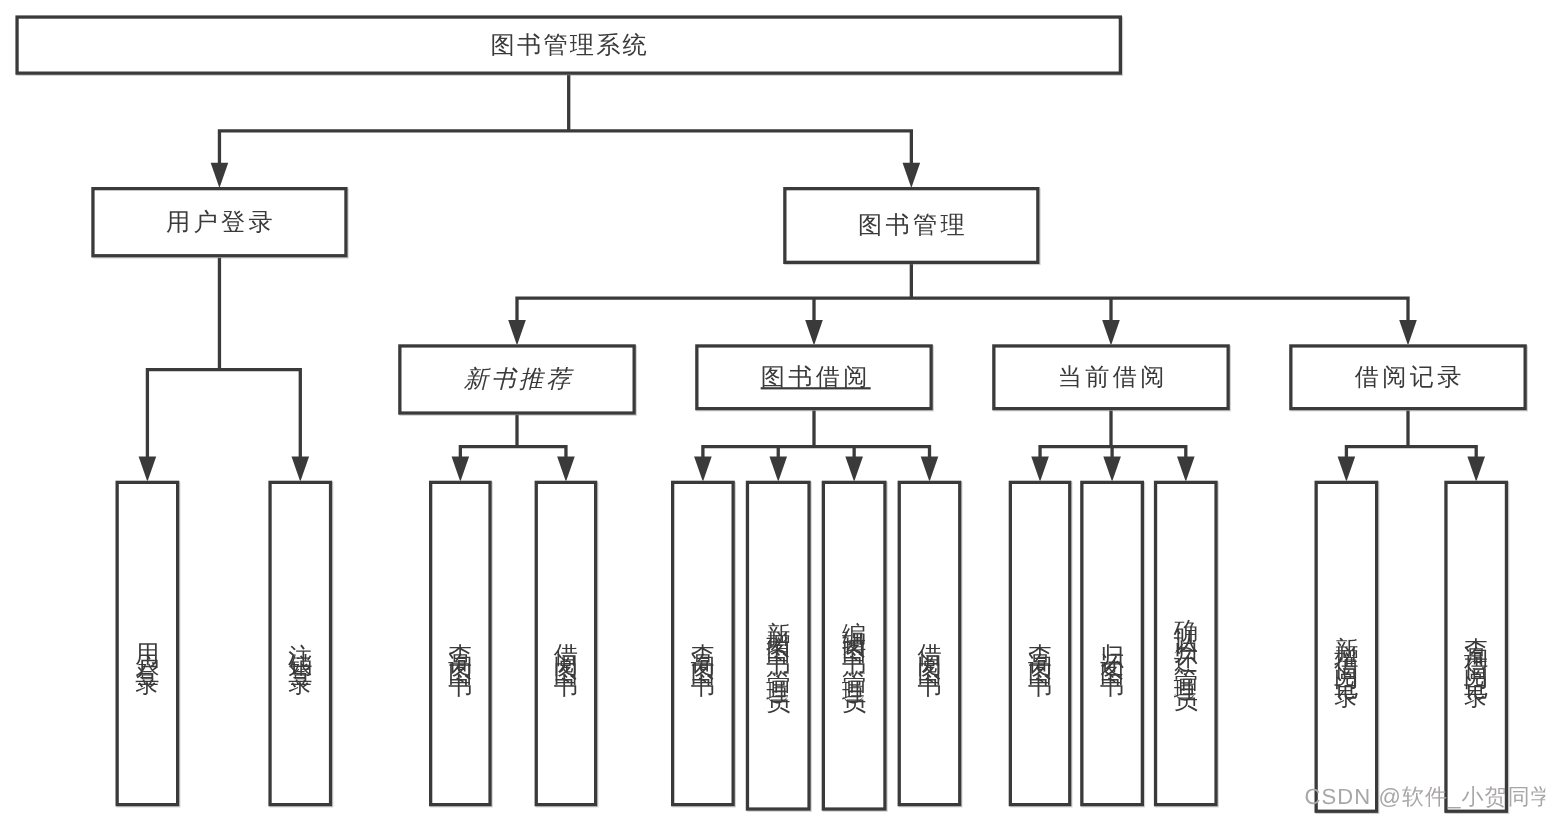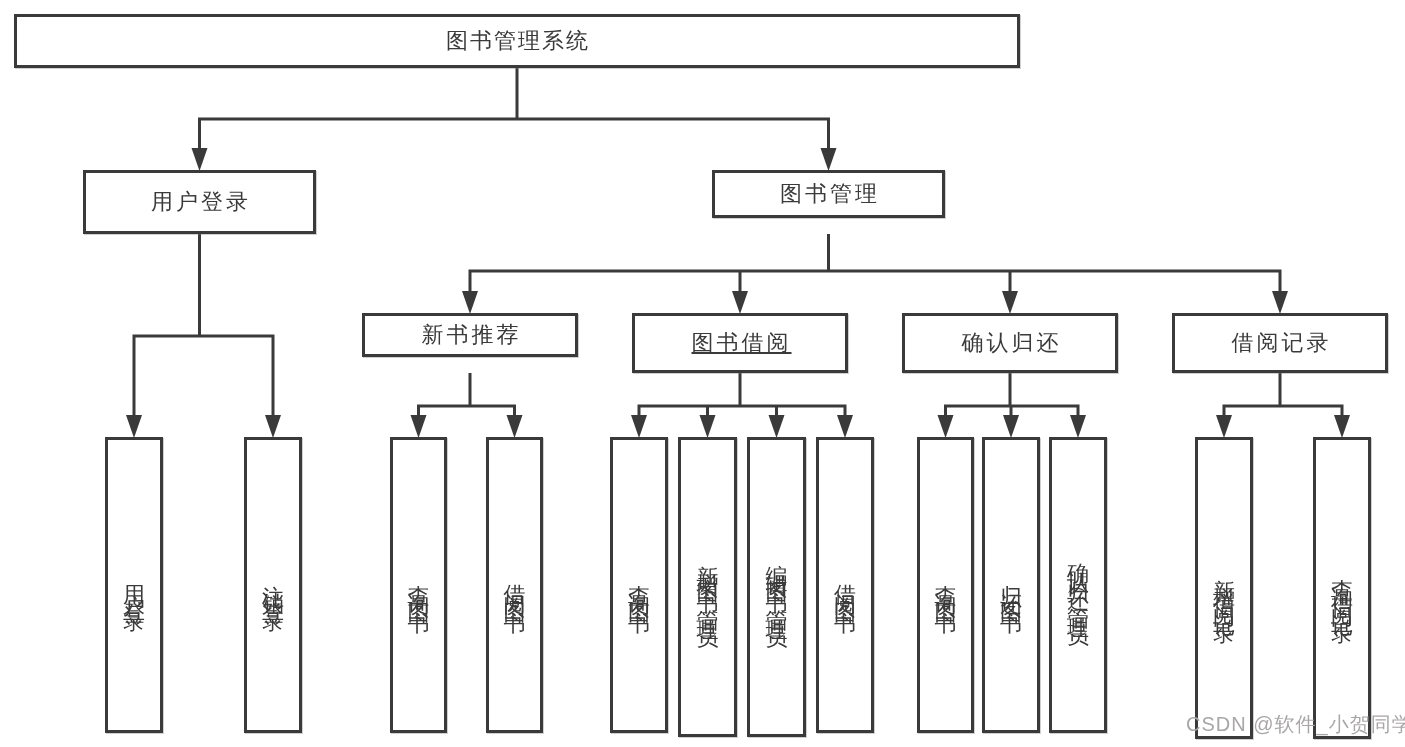--- a/index.html
+++ b/index.html
@@ -88,32 +88,32 @@
     </g>
   </svg>
 
   <div class="node node-h node-root" style="left:14px; top:14px; width:1006px; height:54px;">
     <span class="lbl">图书管理系统</span>
   </div>
 
   <div class="node node-h" style="left:83px; top:170px; width:233px; height:64px;">
     <span class="lbl">用户登录</span>
   </div>
-  <div class="node node-h" style="left:712px; top:170px; width:233px; height:48px;">
+  <div class="node node-h" style="left:712px; top:170px; width:233px; height:70px;">
     <span class="lbl">图书管理</span>
   </div>
 
-  <div class="node node-h" style="left:362px; top:313px; width:216px; height:44px;">
+  <div class="node node-h" style="left:362px; top:313px; width:216px; height:64px;font-style:italic;">
     <span class="lbl">新书推荐</span>
   </div>
   <div class="node node-h" style="left:632px; top:313px; width:216px; height:60px;text-decoration:underline;">
     <span class="lbl">图书借阅</span>
   </div>
   <div class="node node-h" style="left:902px; top:313px; width:216px; height:60px;">
-    <span class="lbl">确认归还</span>
+    <span class="lbl">当前借阅</span>
   </div>
   <div class="node node-h" style="left:1172px; top:313px; width:216px; height:60px;">
     <span class="lbl">借阅记录</span>
   </div>
 
   <div class="node node-v" style="left:105px; top:437px; width:58px; height:296px;">
     <span class="lbl">用户登录</span>
   </div>
   <div class="node node-v" style="left:244px; top:437px; width:58px; height:296px;">
     <span class="lbl">注销登录</span>

